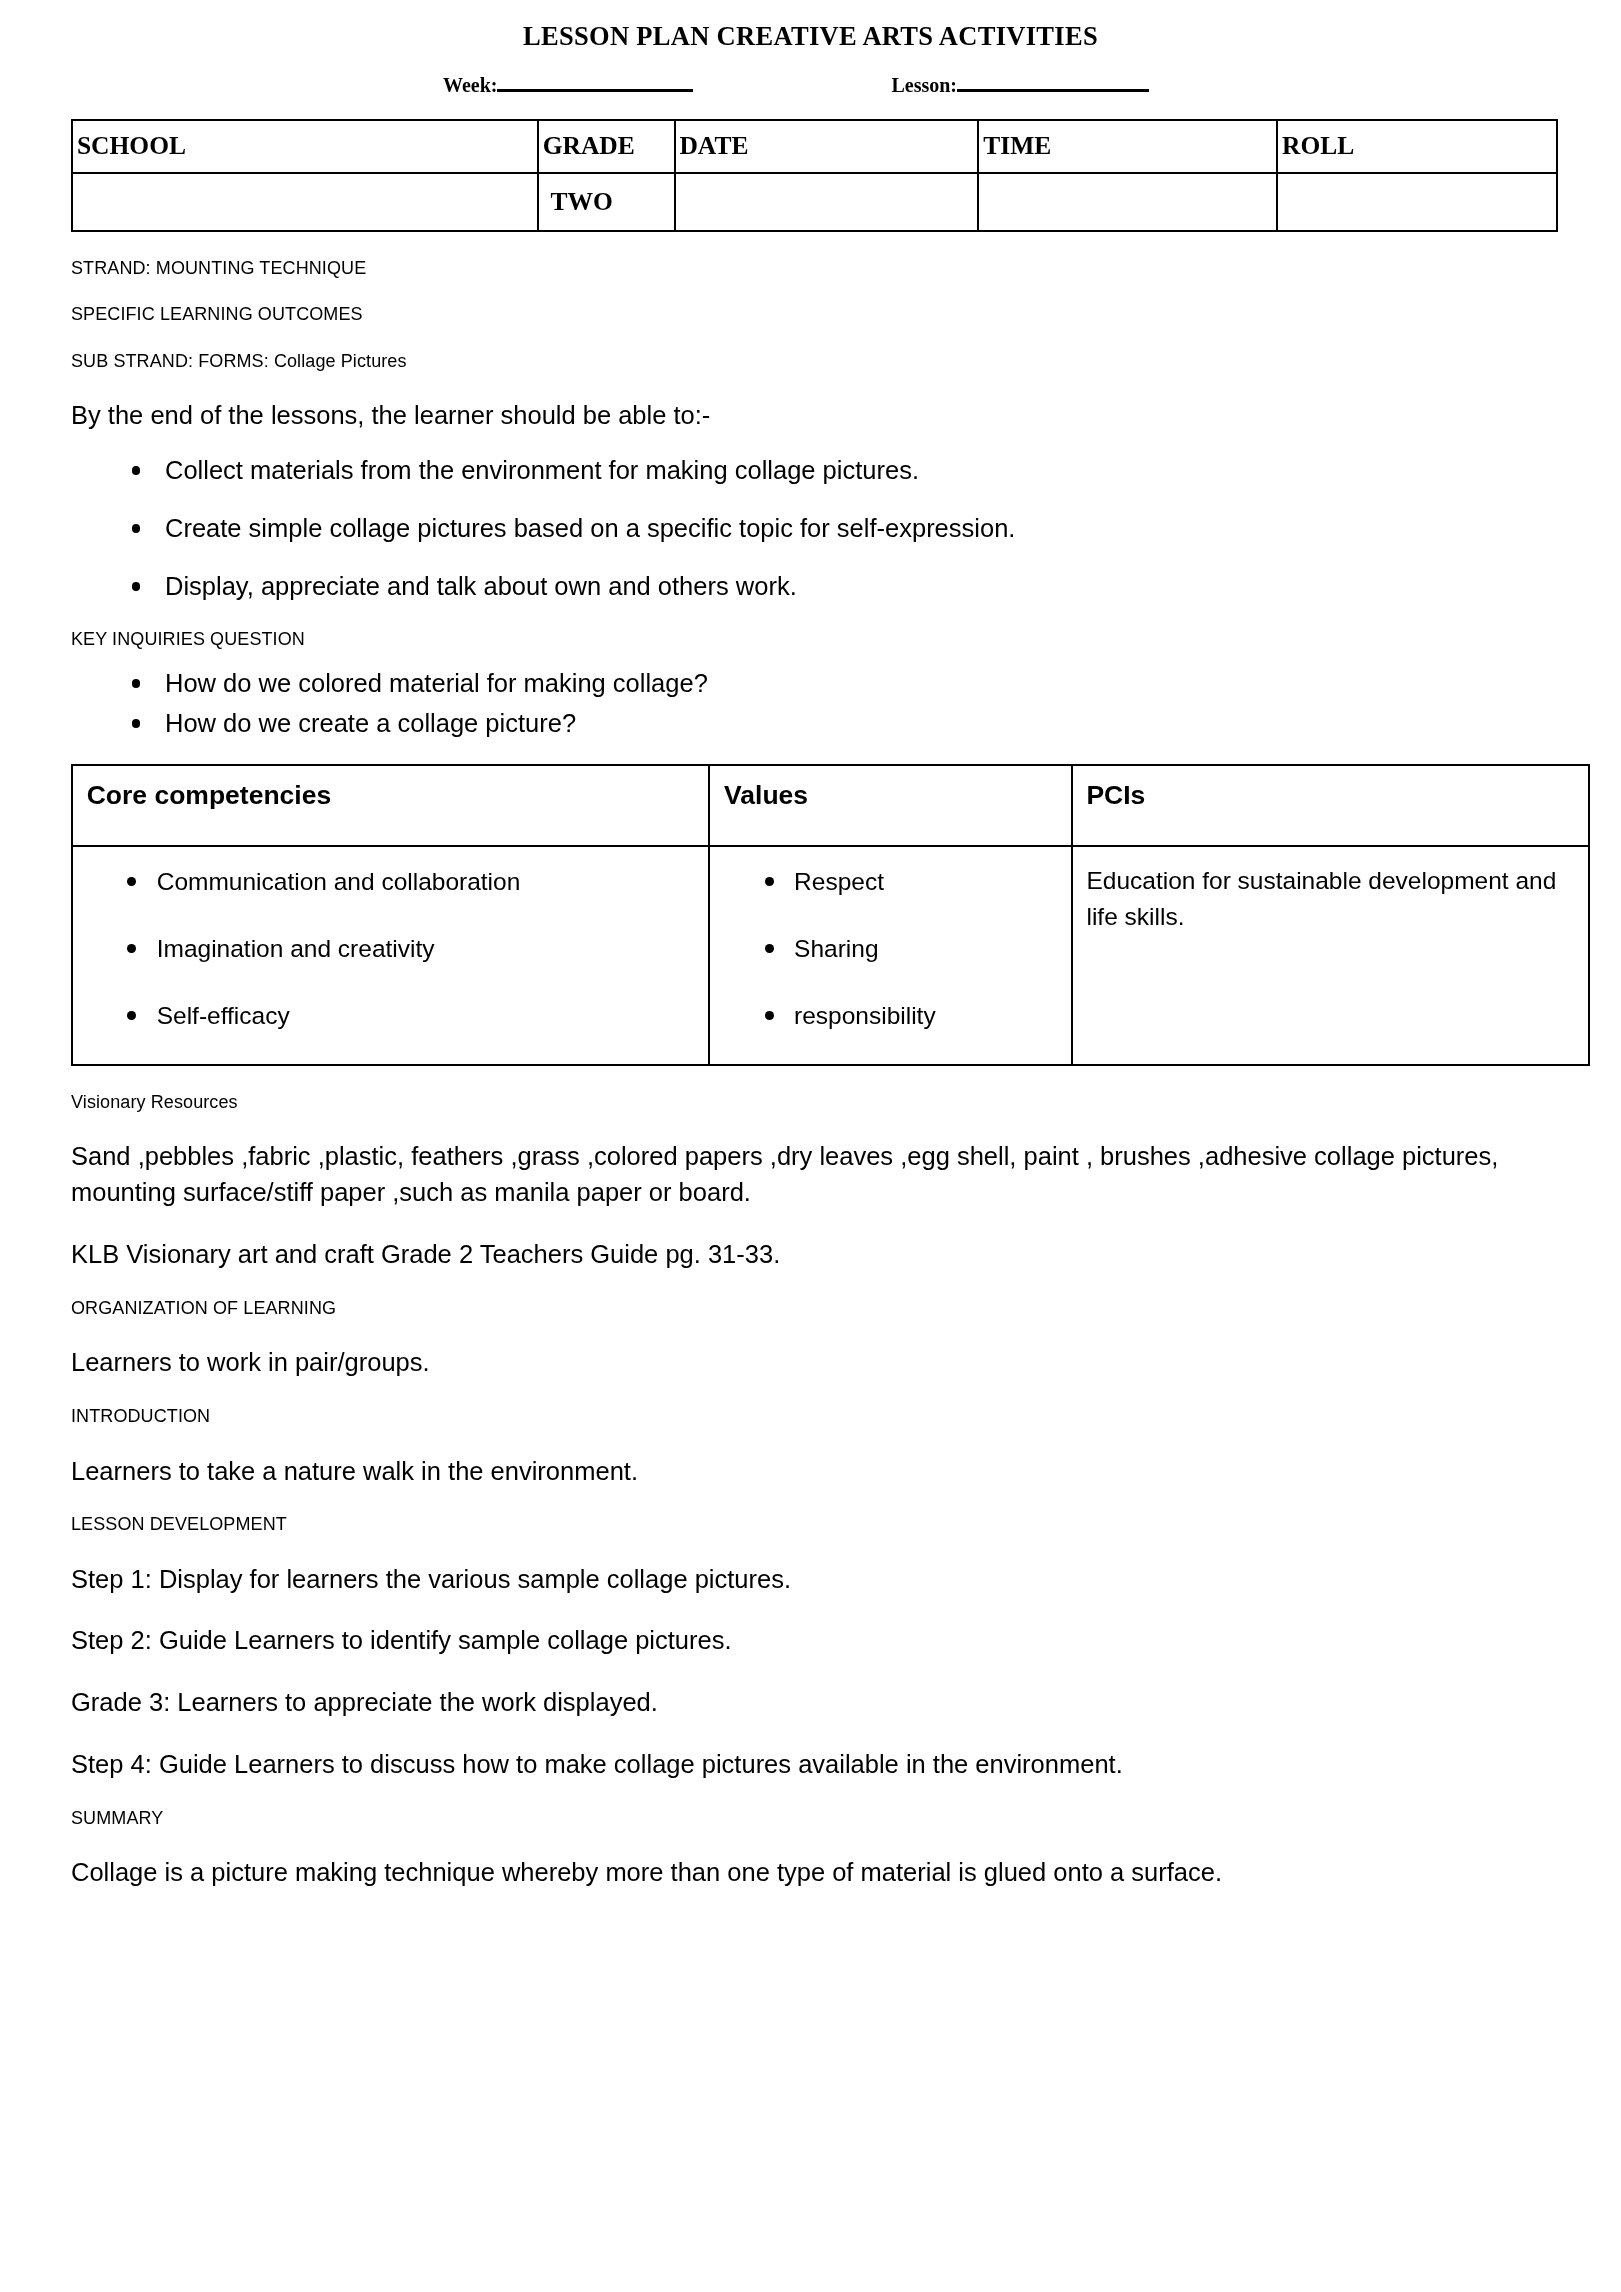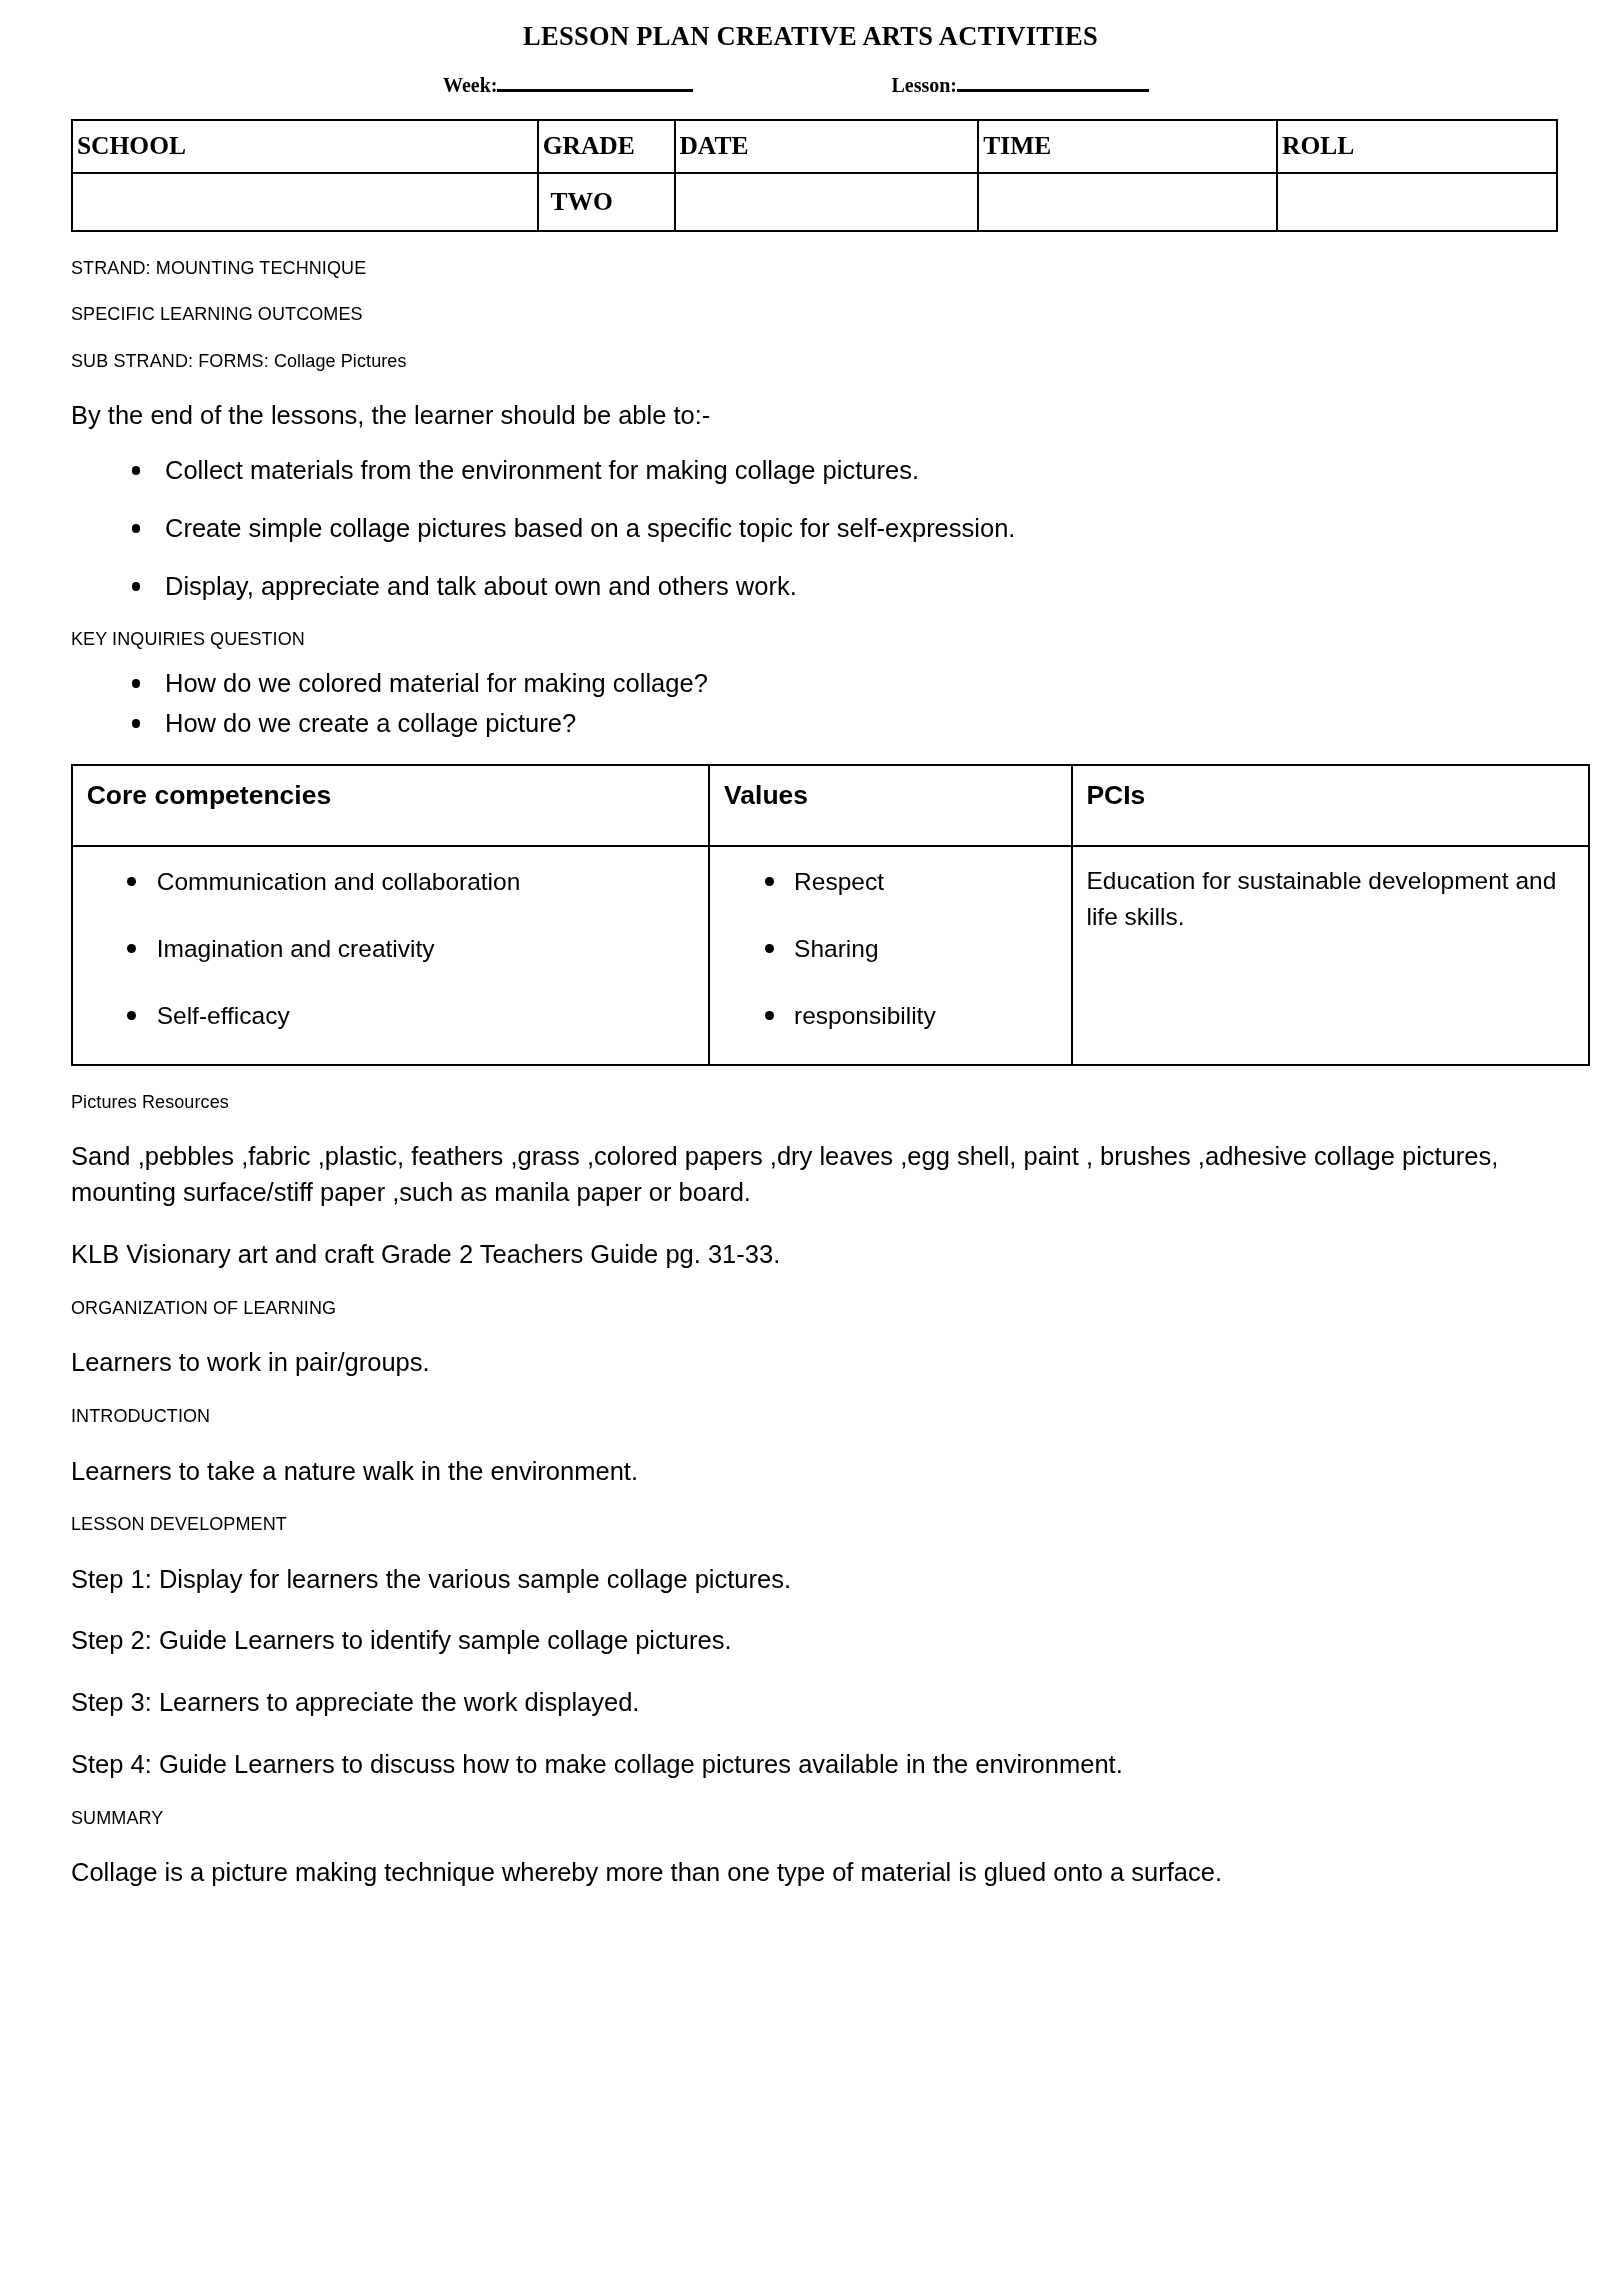--- a/index.html
+++ b/index.html
@@ -247,33 +247,33 @@
           <li>responsibility</li>
         </ul>
       </td>
       <td class="comp-body">
         <div class="pci-text">Education for sustainable development and life skills.</div>
       </td>
     </tr>
   </tbody>
     </table>
 
-  <div class="h-bold tight">Pictures Resources</div>
+  <div class="h-bold tight">Visionary Resources</div>
   <div class="para wide">Sand ,pebbles ,fabric ,plastic, feathers ,grass ,colored papers ,dry leaves ,egg shell, paint , brushes ,adhesive collage pictures, mounting surface/stiff paper ,such as manila paper or board.</div>
   <div class="para">KLB Visionary art and craft Grade 2 Teachers Guide pg. 31-33.</div>
 
   <div class="h-bold">ORGANIZATION OF LEARNING</div>
   <div class="para">Learners to work in pair/groups.</div>
 
   <div class="h-bold">INTRODUCTION</div>
   <div class="para">Learners to take a nature walk in the environment.</div>
 
   <div class="h-bold">LESSON DEVELOPMENT</div>
   <div class="para">Step 1: Display for learners the various sample collage pictures.</div>
   <div class="para">Step 2: Guide Learners to identify sample collage pictures.</div>
-  <div class="para">Step 3: Learners to appreciate the work displayed.</div>
+  <div class="para">Grade 3: Learners to appreciate the work displayed.</div>
   <div class="para">Step 4: Guide Learners to discuss how to make collage pictures available in the environment.</div>
 
   <div class="h-bold">SUMMARY</div>
   <div class="para">Collage is a picture making technique whereby more than one type of material is glued onto a surface.</div>
 
 </div>
 
 
 </body></html>

